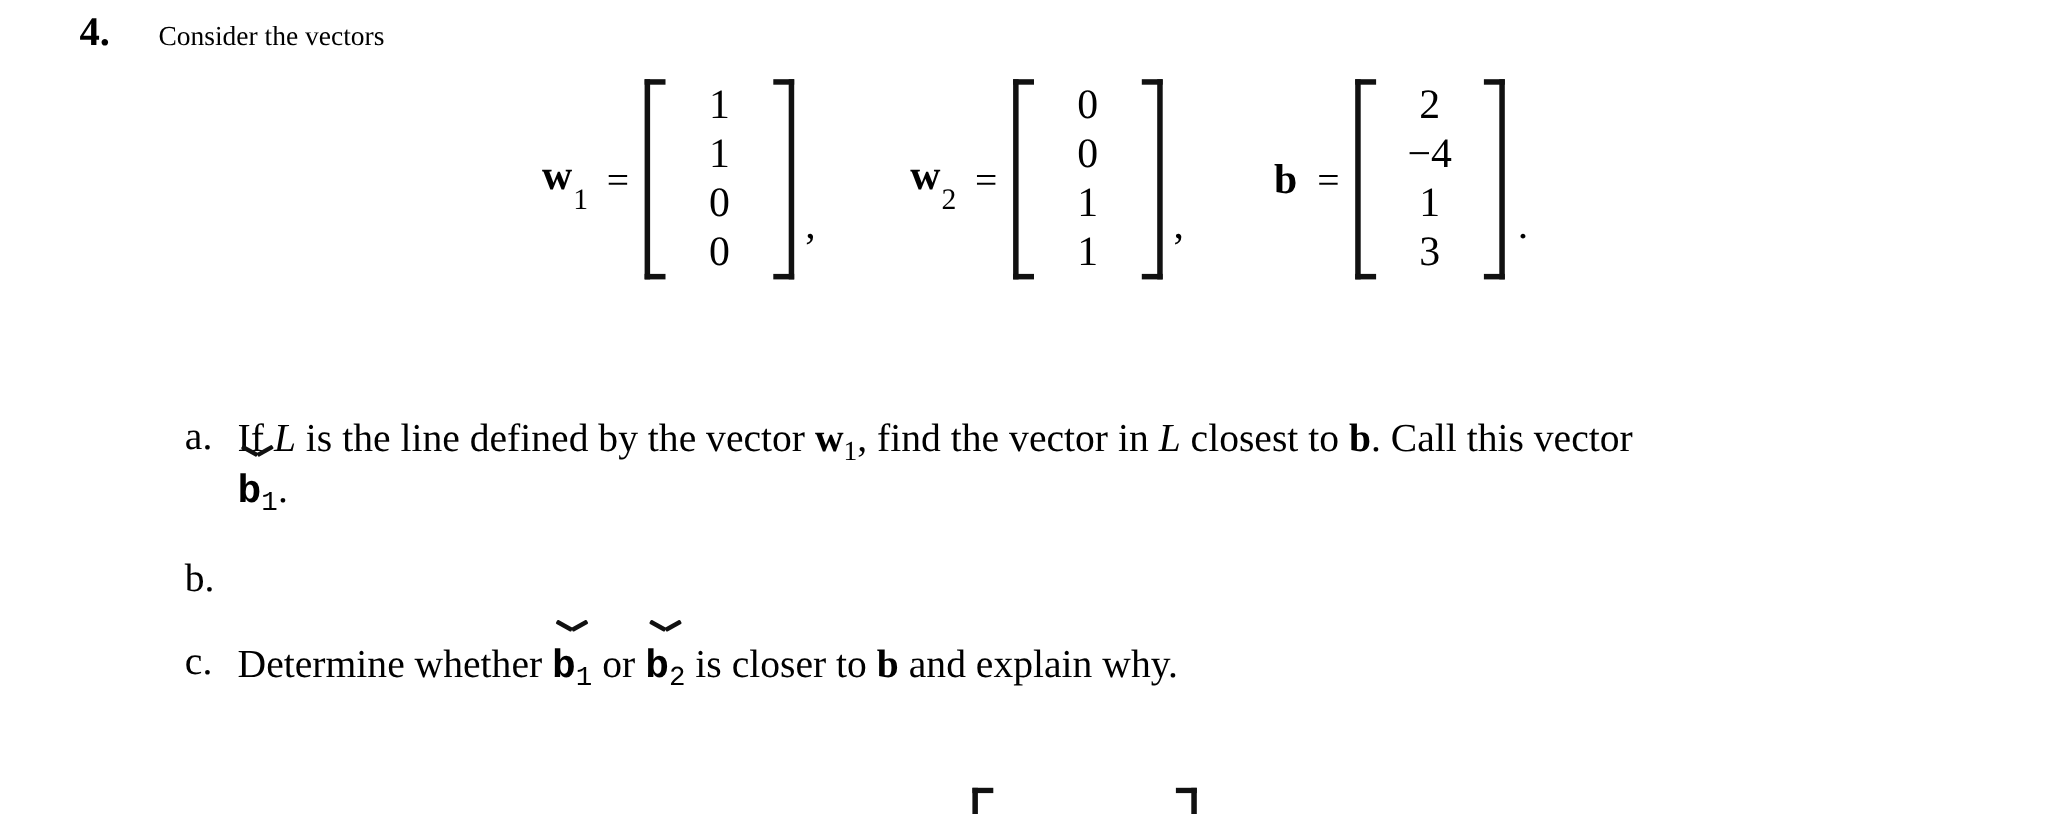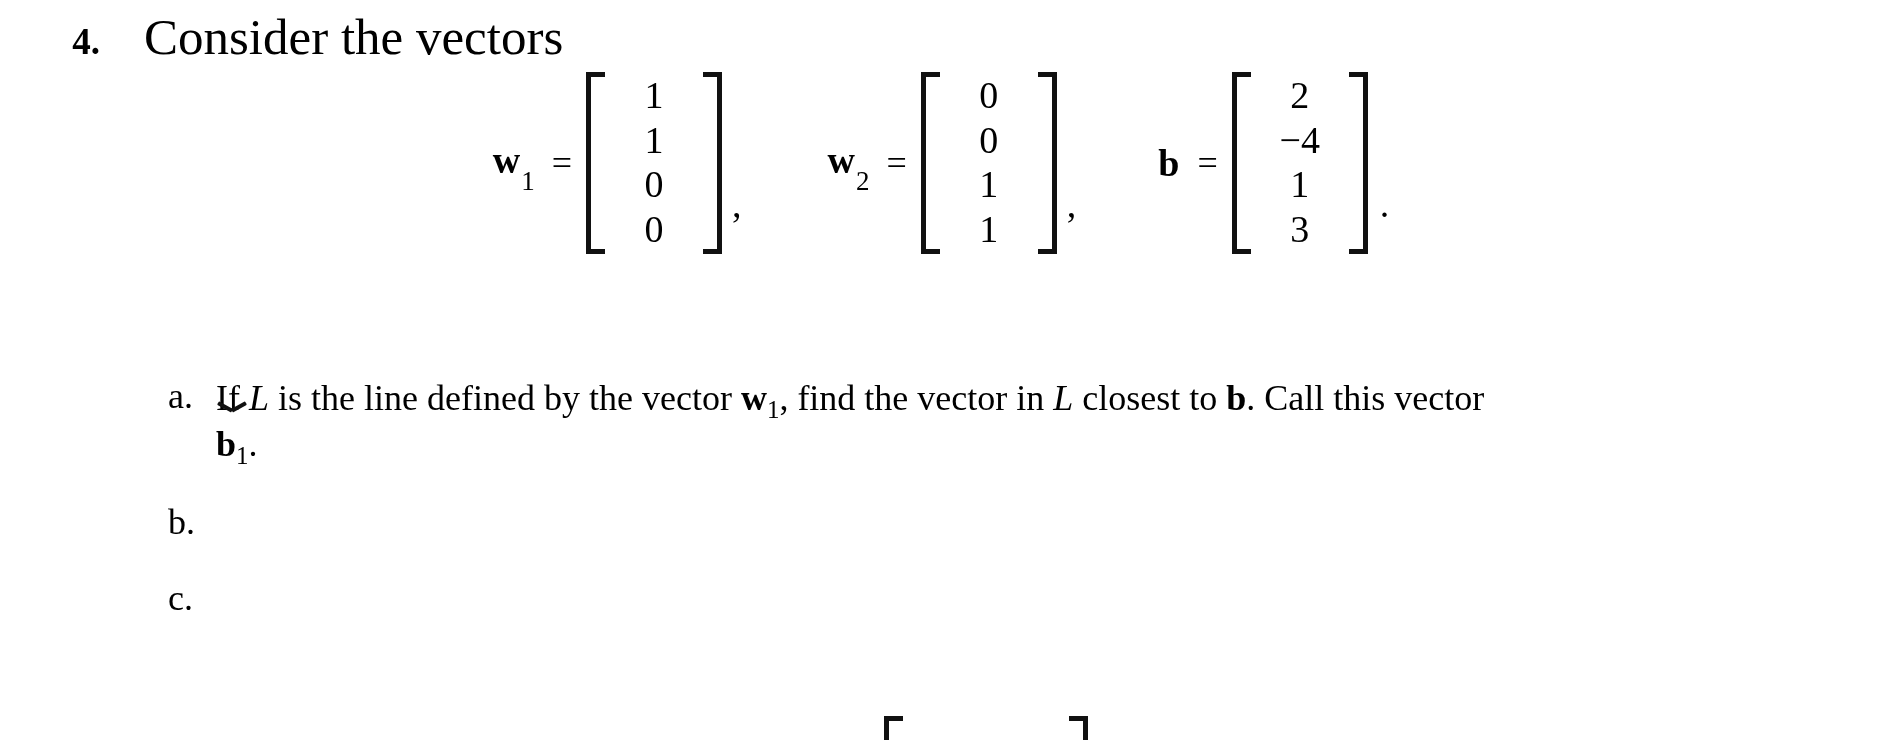--- a/index.html
+++ b/index.html
@@ -33,21 +33,21 @@
     align-items: baseline;
   }
   .problem-number {
     font-weight: bold;
     font-size: 37px;
     width: 100px;
     text-align: right;
     padding-right: 0;
   }
   .problem-stem {
-    font-size: 51px;
+    font-size: 25px;
     margin-left: 44px;
     white-space: nowrap;
   }
 
   
   .equation-row {
     position: absolute;
     left: 0;
     top: 72px;
     width: 1882px;
@@ -174,20 +174,21 @@
     font-weight: normal;
     font-style: normal;
   }
 
   
   .hat-var {
     position: relative;
     display: inline-block;
     font-weight: bold;
     padding-top: 0;
+    font-family: Liberation Mono, monospace;
   }
   .hat-var .hat {
     position: absolute;
     left: 50%;
     transform: translateX(-50%);
     top: -20px;
     width: 26px;
     height: 13px;
     pointer-events: none;
   }
@@ -317,20 +318,21 @@
   <div class="parts" id="parts">
       <div class="part">
         <div class="part-letter">a.</div>
         <div class="part-body">If <span class="it">L</span> is the line defined by the vector <span class="bf">w<span class="sub">1</span></span>, find the vector in <span class="it">L</span> closest to <span class="bf">b</span>. Call this vector <span class="hat-var"><span class="hat"></span><span>b</span><span class="sub">1</span></span>.</div>
       </div>
       <div class="part">
         <div class="part-letter">b.</div>
       </div>
       <div class="part">
         <div class="part-letter">c.</div>
+        <div class="part-body">Determine whether <span class="hat-var"><span class="hat"></span><span>b</span><span class="sub">1</span></span> or <span class="hat-var"><span class="hat"></span><span>b</span><span class="sub">2</span></span> is closer to <span class="bf">b</span> and explain why.</div>
       </div>
     </div>
 
   <div class="clipped-row">
     <div class="clipped-matrix">
       <div class="bracket left">
         <span class="stem"></span>
           <span class="top"></span>
       </div>
       <div class="matrix-entries" style="min-width:120px;"></div>

